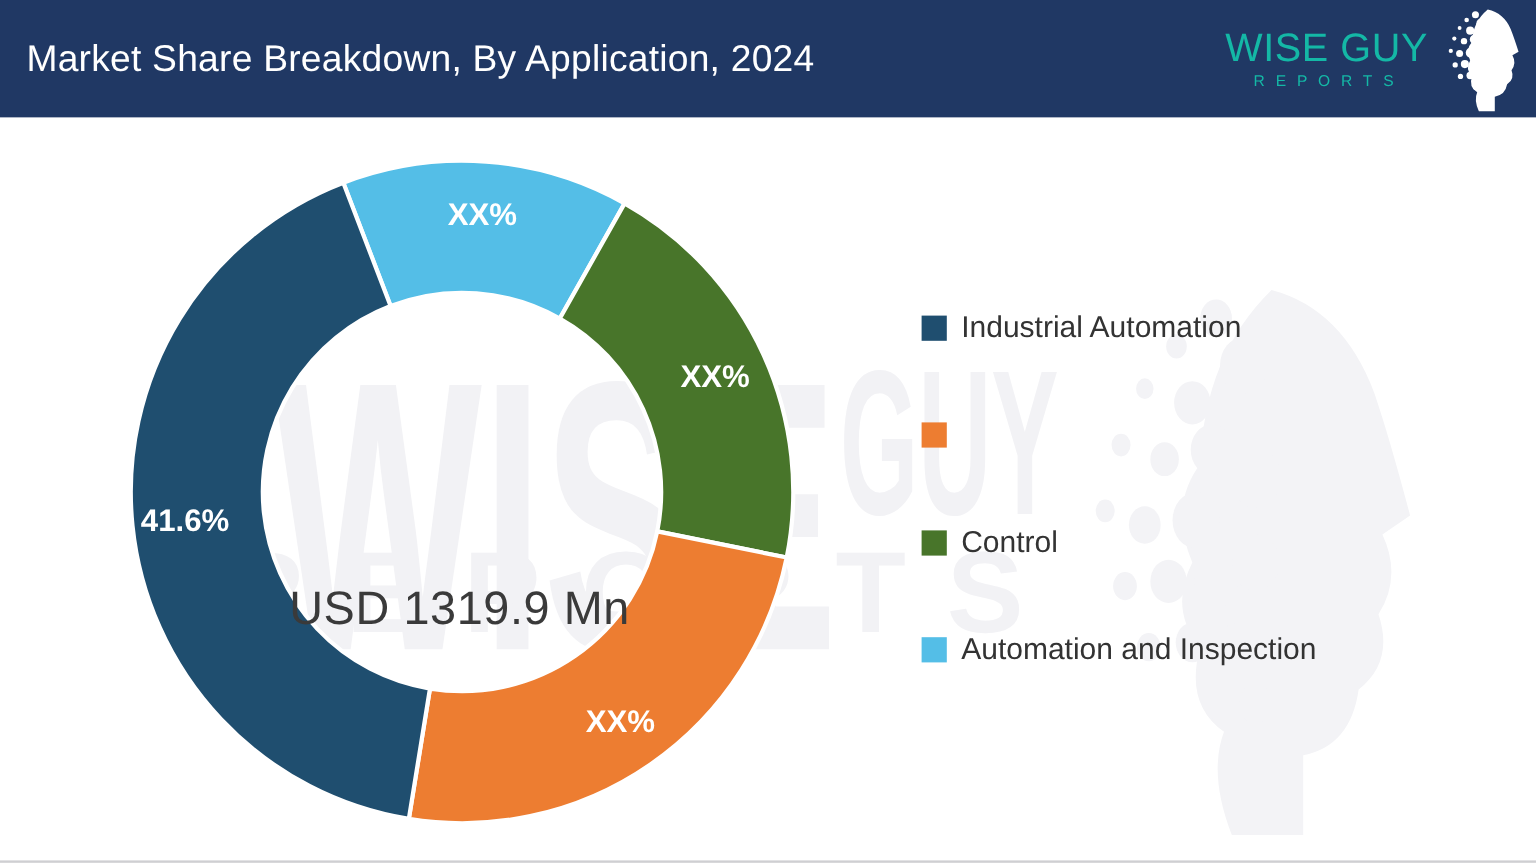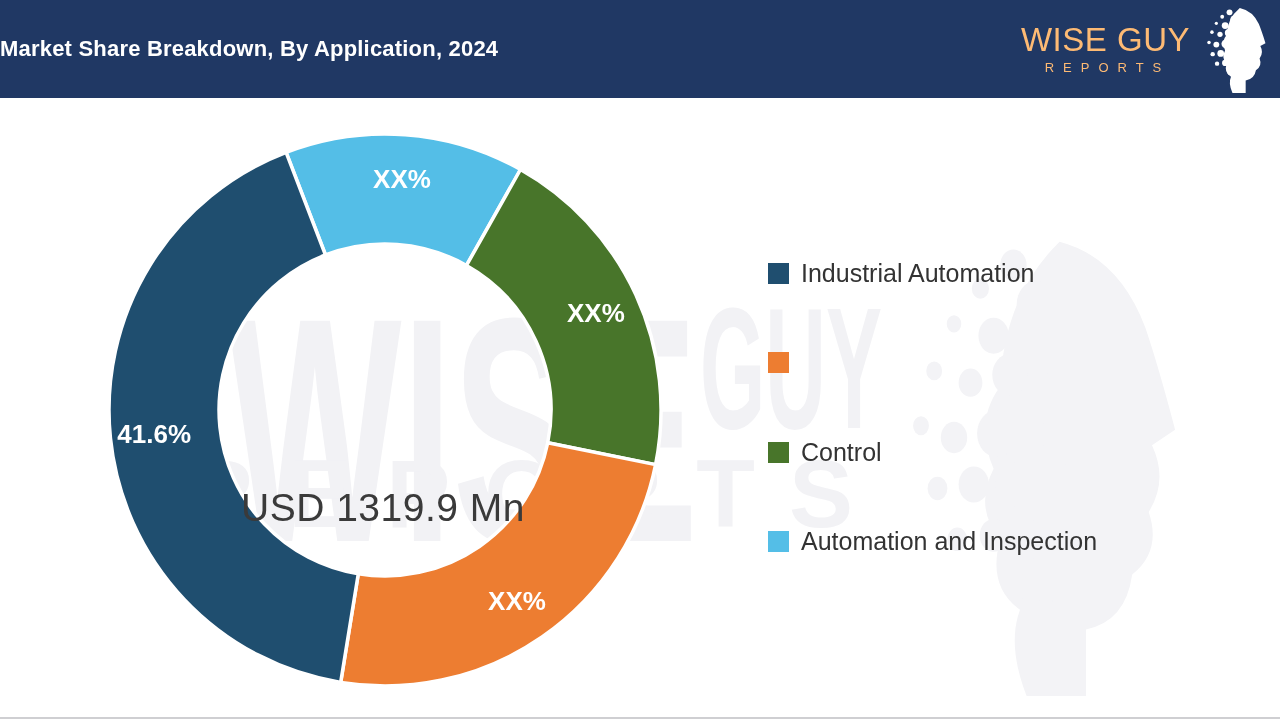--- a/index.html
+++ b/index.html
@@ -1,22 +1,22 @@
 <!DOCTYPE html>
 <html><head>
 <meta charset="utf-8">
 <style>
   html,body{margin:0;padding:0;background:#fff;}
   body{width:1280px;height:720px;overflow:hidden;font-family:"Liberation Sans","DejaVu Sans",sans-serif;position:relative;}
 
   
   .header{position:relative;width:1280px;height:98px;background:#203864;display:flex;align-items:center;}
-  .title{color:#ffffff;font-size:22px;font-weight:bold;letter-spacing:.2px;}
+  .title{color:#ffffff;font-size:31px;font-weight:normal;padding-left:22px;letter-spacing:.2px;}
   .logo{position:absolute;right:12px;top:0;height:98px;display:flex;align-items:center;gap:4px;}
-  .logo-text{text-align:center;color:#fdba74;}
+  .logo-text{text-align:center;color:#14b8a6;}
   .logo-line1{font-size:33px;font-weight:500;letter-spacing:0.5px;line-height:34px;}
   .logo-line2{font-size:13px;font-weight:400;letter-spacing:9px;margin-top:3px;text-indent:4px;}
 
   
   .canvas{position:relative;width:1280px;height:622px;background:#ffffff;overflow:hidden;}
   .wm-svg{position:absolute;left:0;top:0;}
   .wm-svg text{fill:#f2f2f5;font-weight:bold;}
   .wm-head{position:absolute;left:855px;top:128px;}
   .donut{position:absolute;left:0;top:0;}
   .pct-label{fill:#ffffff;font-size:26px;font-weight:bold;text-anchor:middle;}

